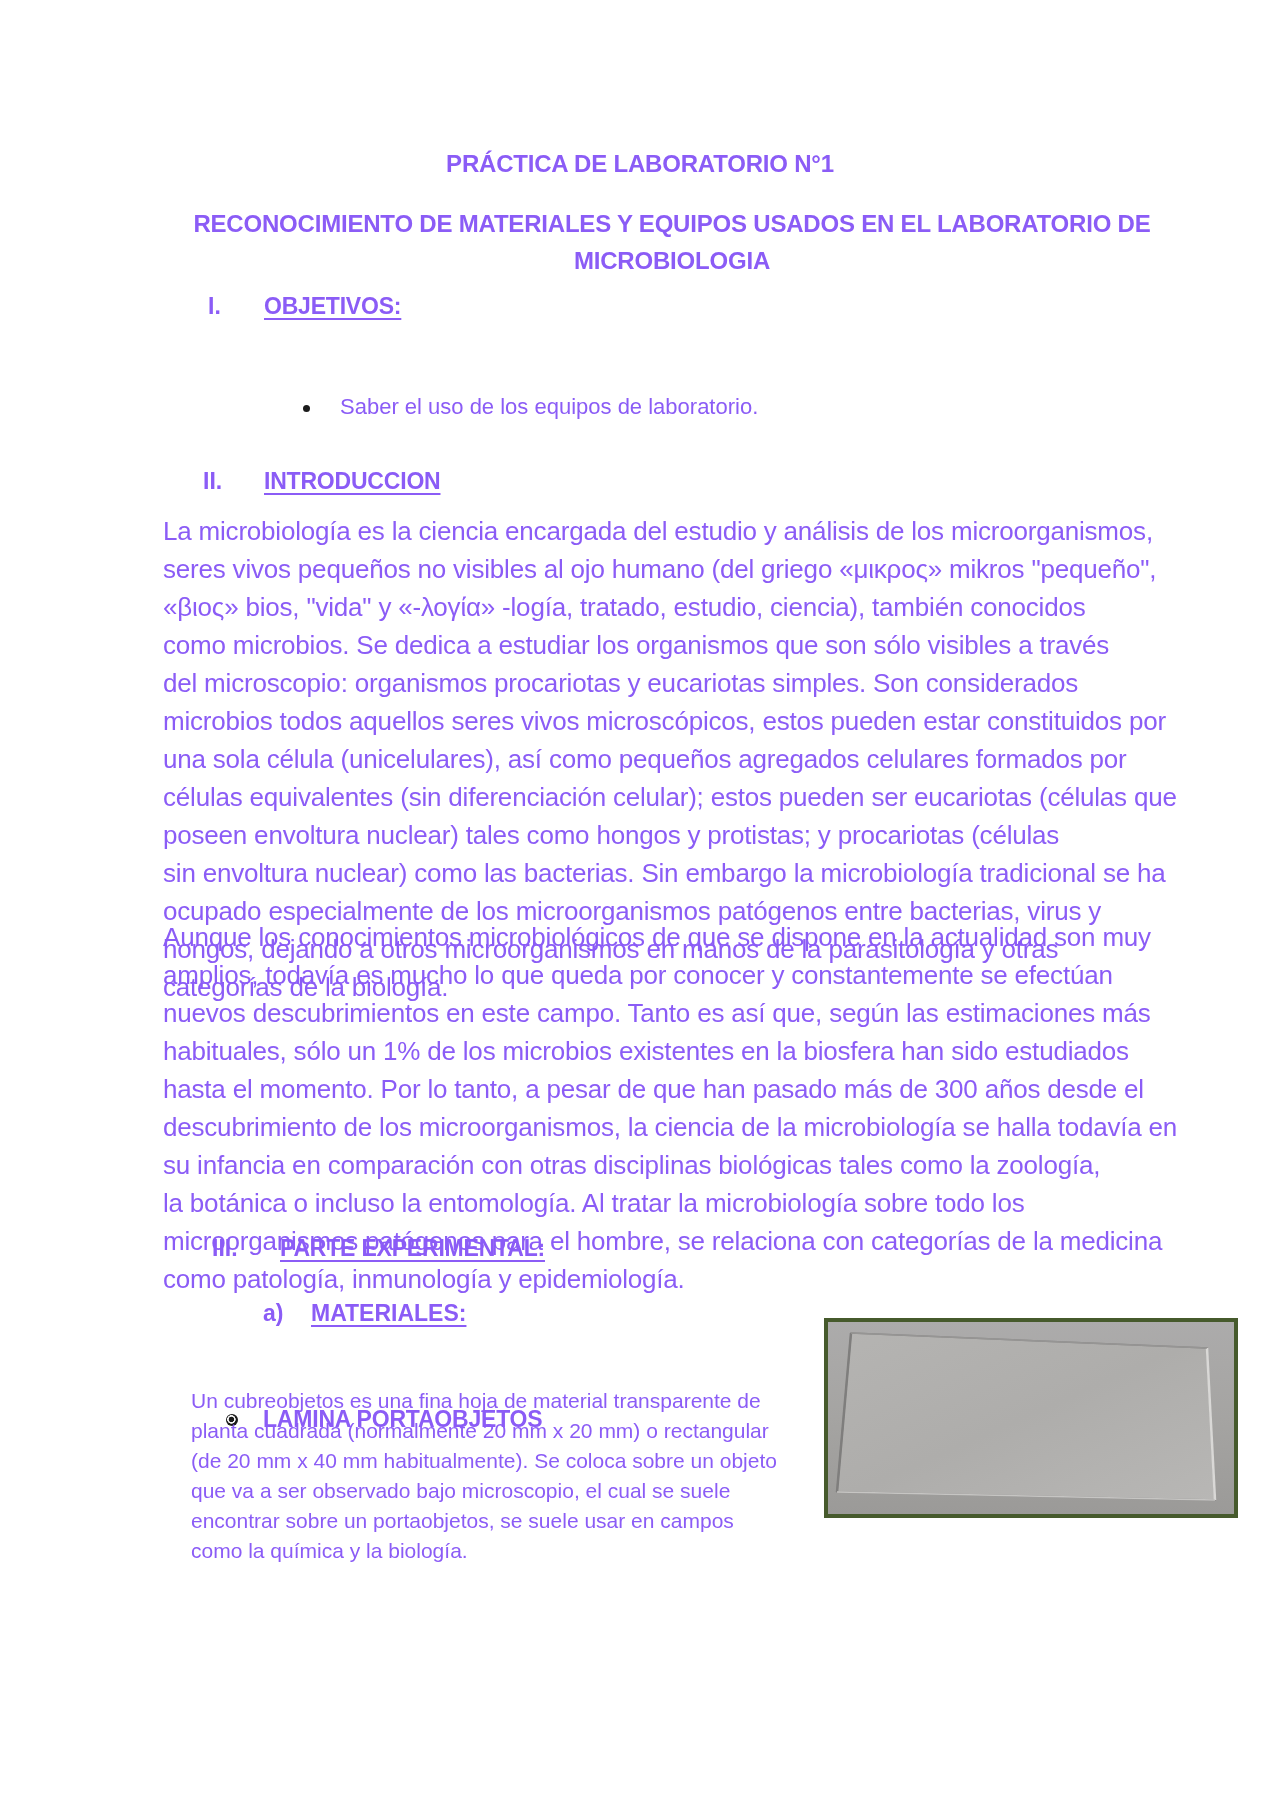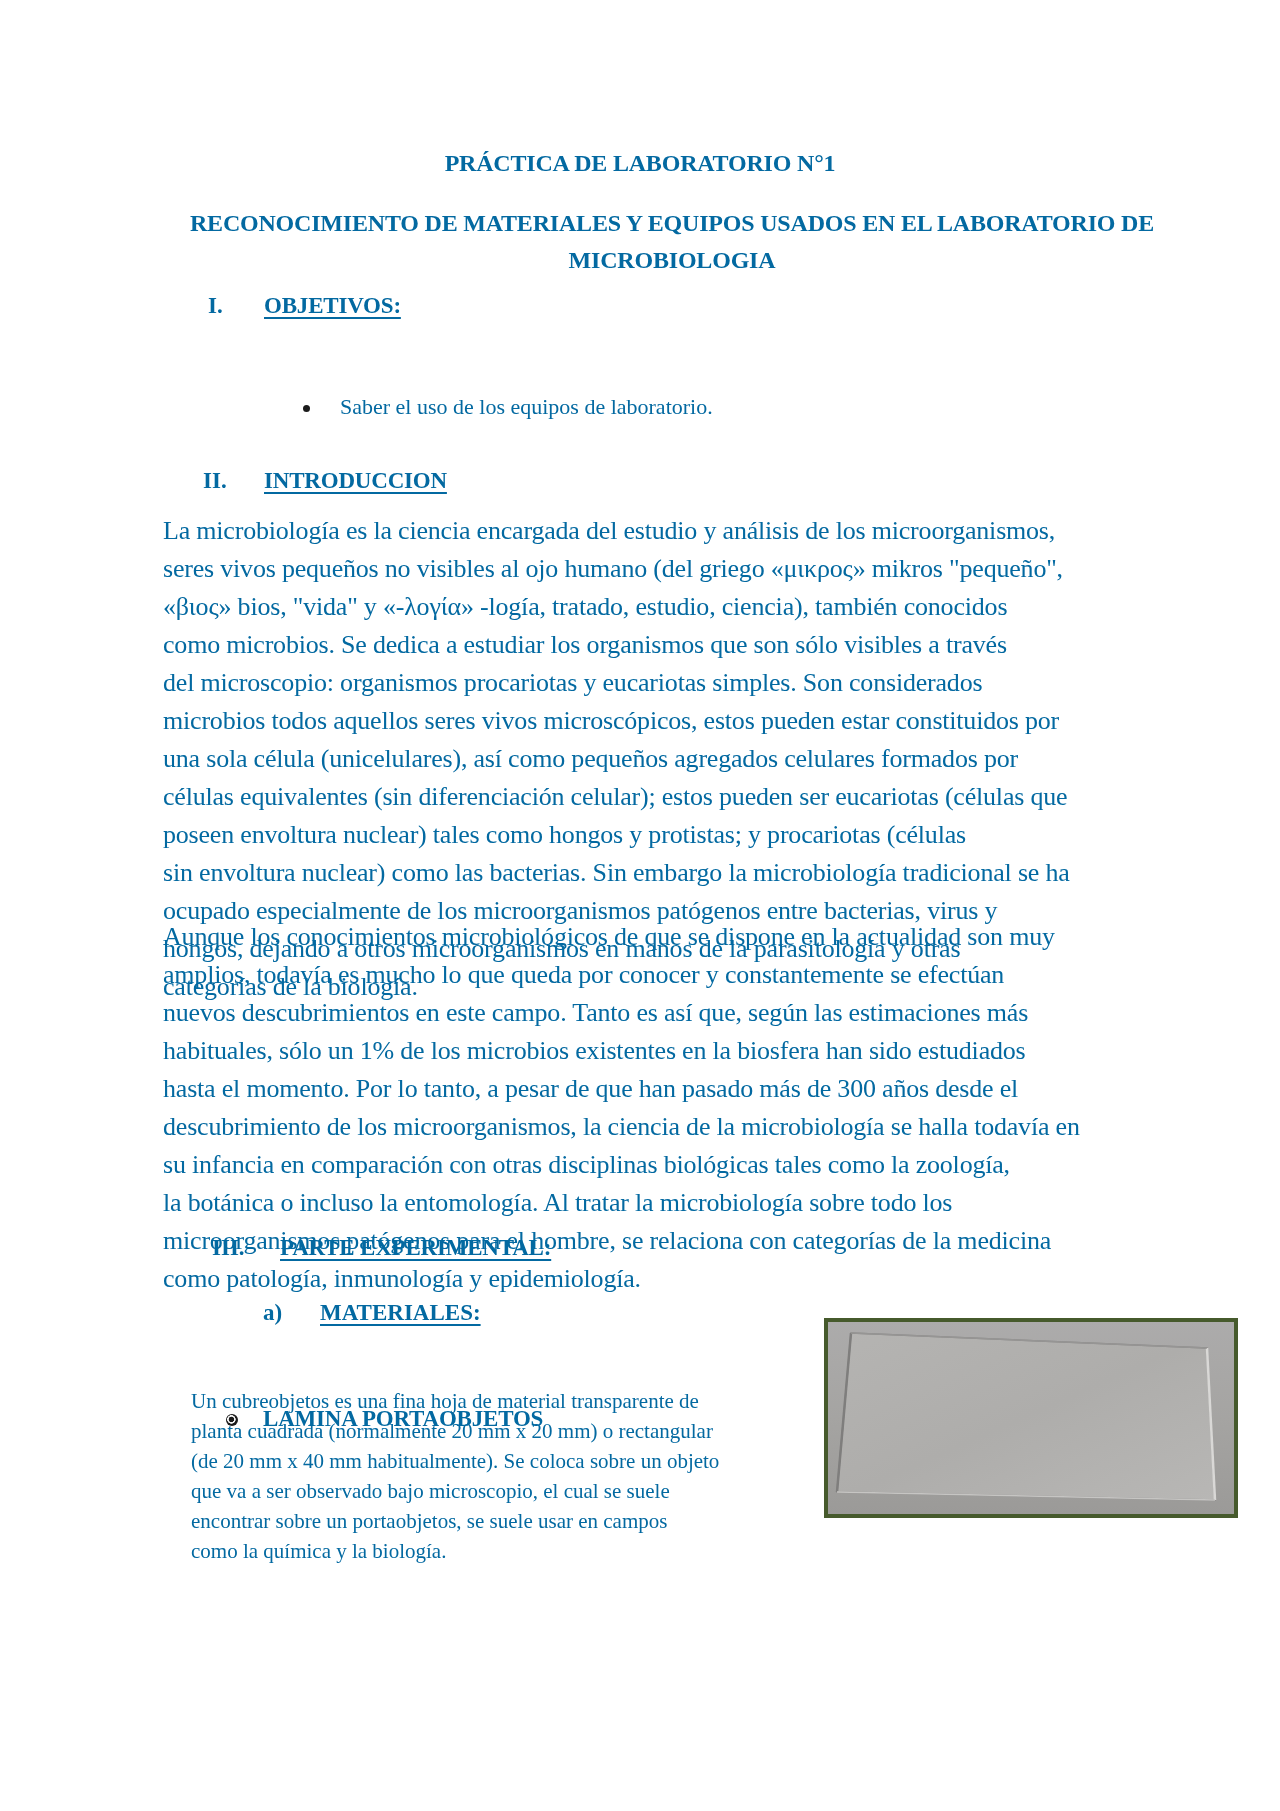--- a/index.html
+++ b/index.html
@@ -1,22 +1,22 @@
 <!DOCTYPE html>
 <html lang="es"><head>
 <meta charset="utf-8">
 <style>
   html,body{margin:0;padding:0;background:#ffffff;}
   .page{
     position:relative;
     width:1280px;
     height:1811px;
     background:#ffffff;
-    font-family:Liberation Serif, serif;
-    color:#0369a1;
+    font-family:Liberation Sans, sans-serif;
+    color:#8b5cf6;
     overflow:hidden;
   }
   .abs{position:absolute;}
   .doc-title{
     left:0; top:150px; width:1280px;
     text-align:center;
     font-size:24px; font-weight:bold;
     letter-spacing:-0.2px;
   }
   .doc-subtitle{
@@ -53,21 +53,21 @@
     line-height:38px;
     white-space:pre-line;
     letter-spacing:-0.2px;
     width:1115px;
   }
   .sub-letter{
     position:absolute; left:263px;
     font-size:23px; font-weight:bold;
   }
   .sub-heading{
-    position:absolute; left:320px;
+    position:absolute; left:311px;
     font-size:23px; font-weight:bold;
     text-decoration:underline;
     text-underline-offset:4px;
   }
   .donut-bullet{
     position:absolute; left:226px; top:8px;
     width:12px;height:12px;border-radius:50%;
     background:radial-gradient(circle at 45% 45%, #1b1b1b 0 2.5px, #f4f4f4 3px 4px, #1b1b1b 4.5px 100%);
   }
   .material-title{

